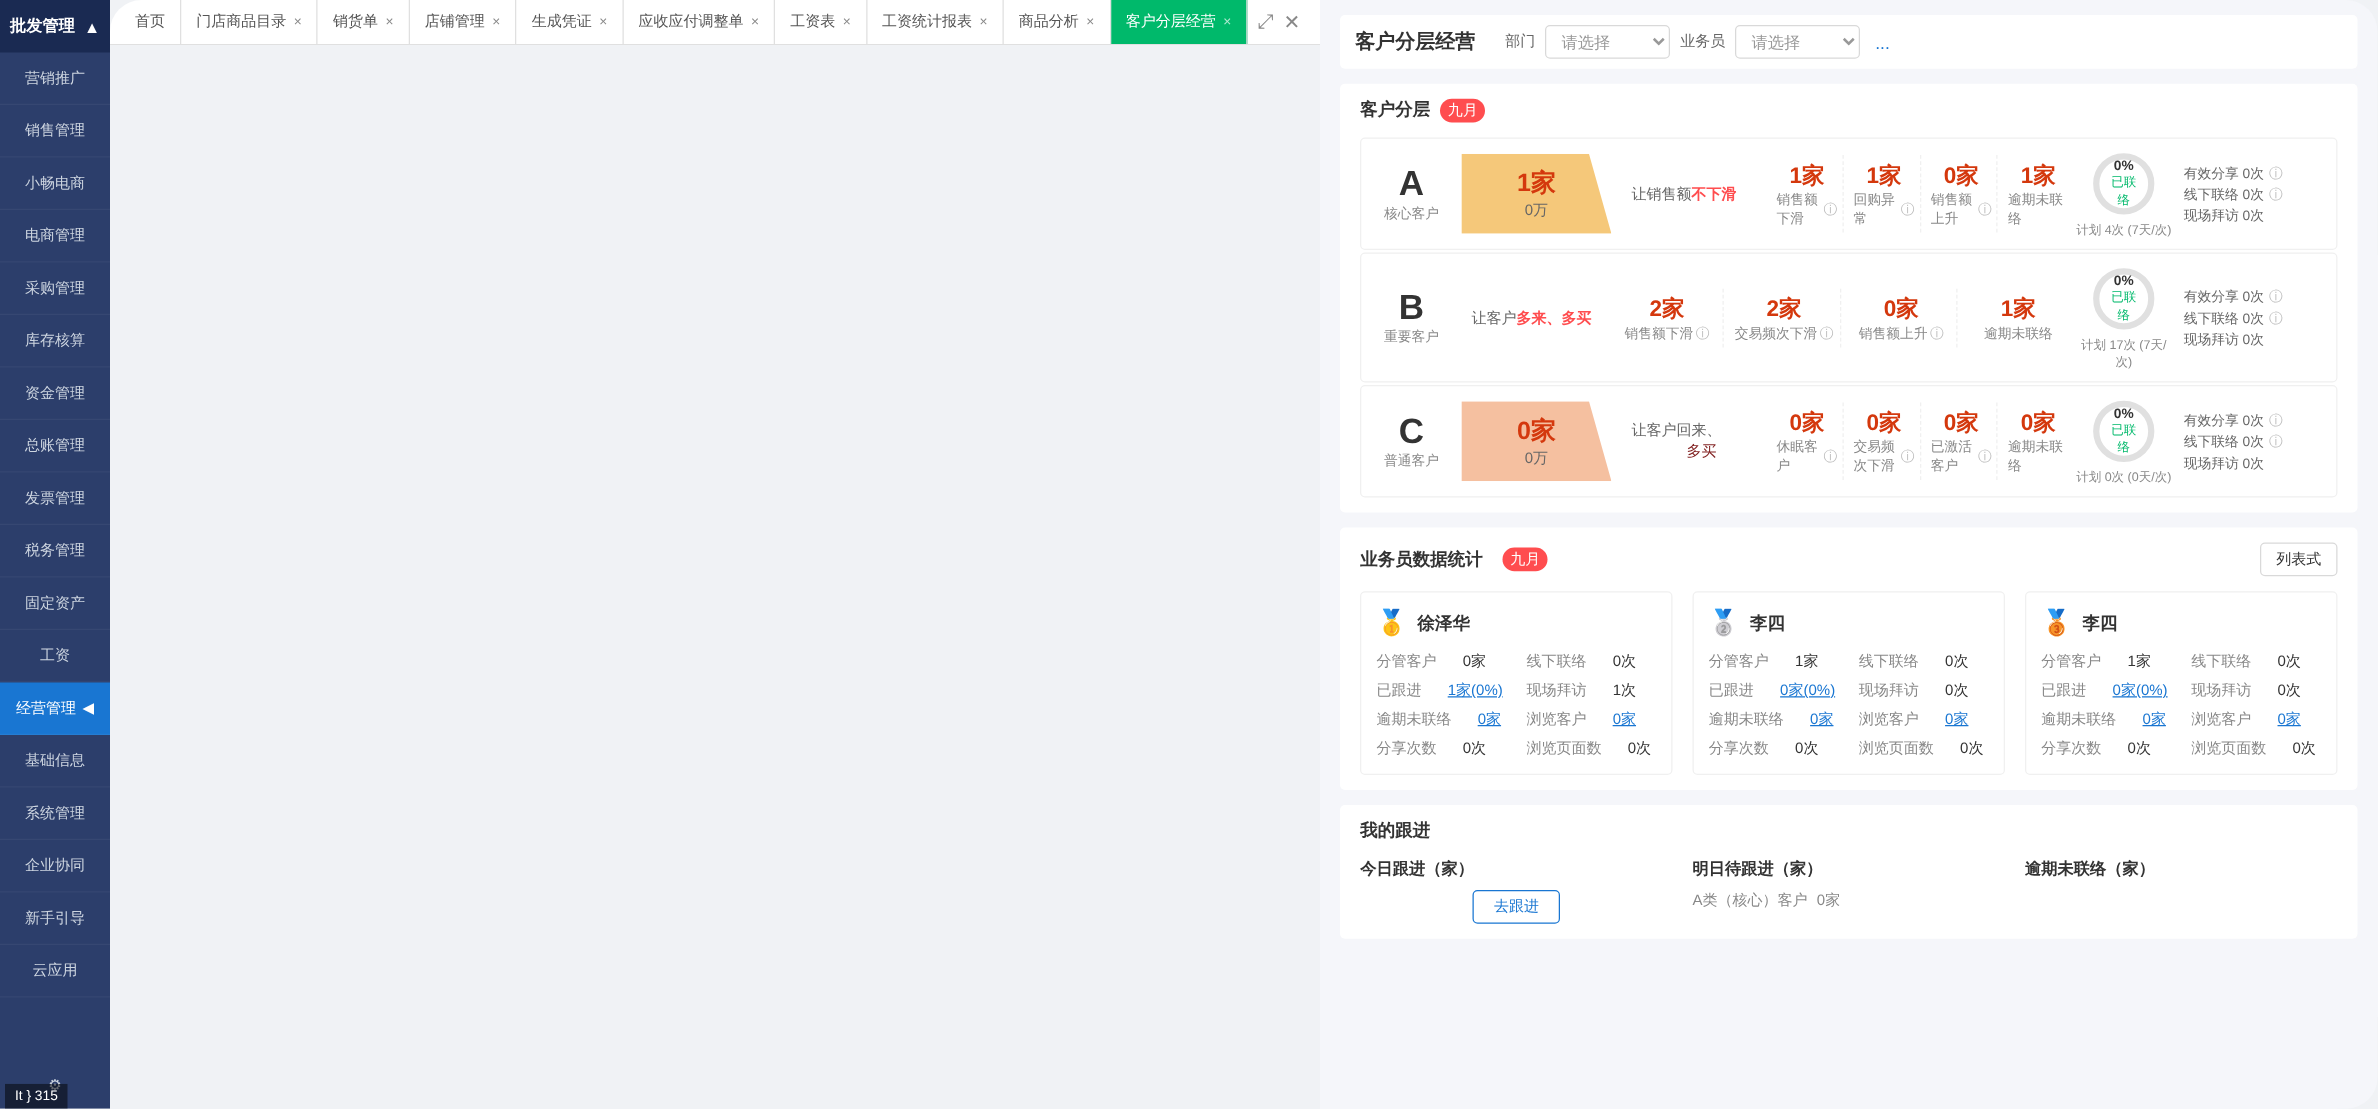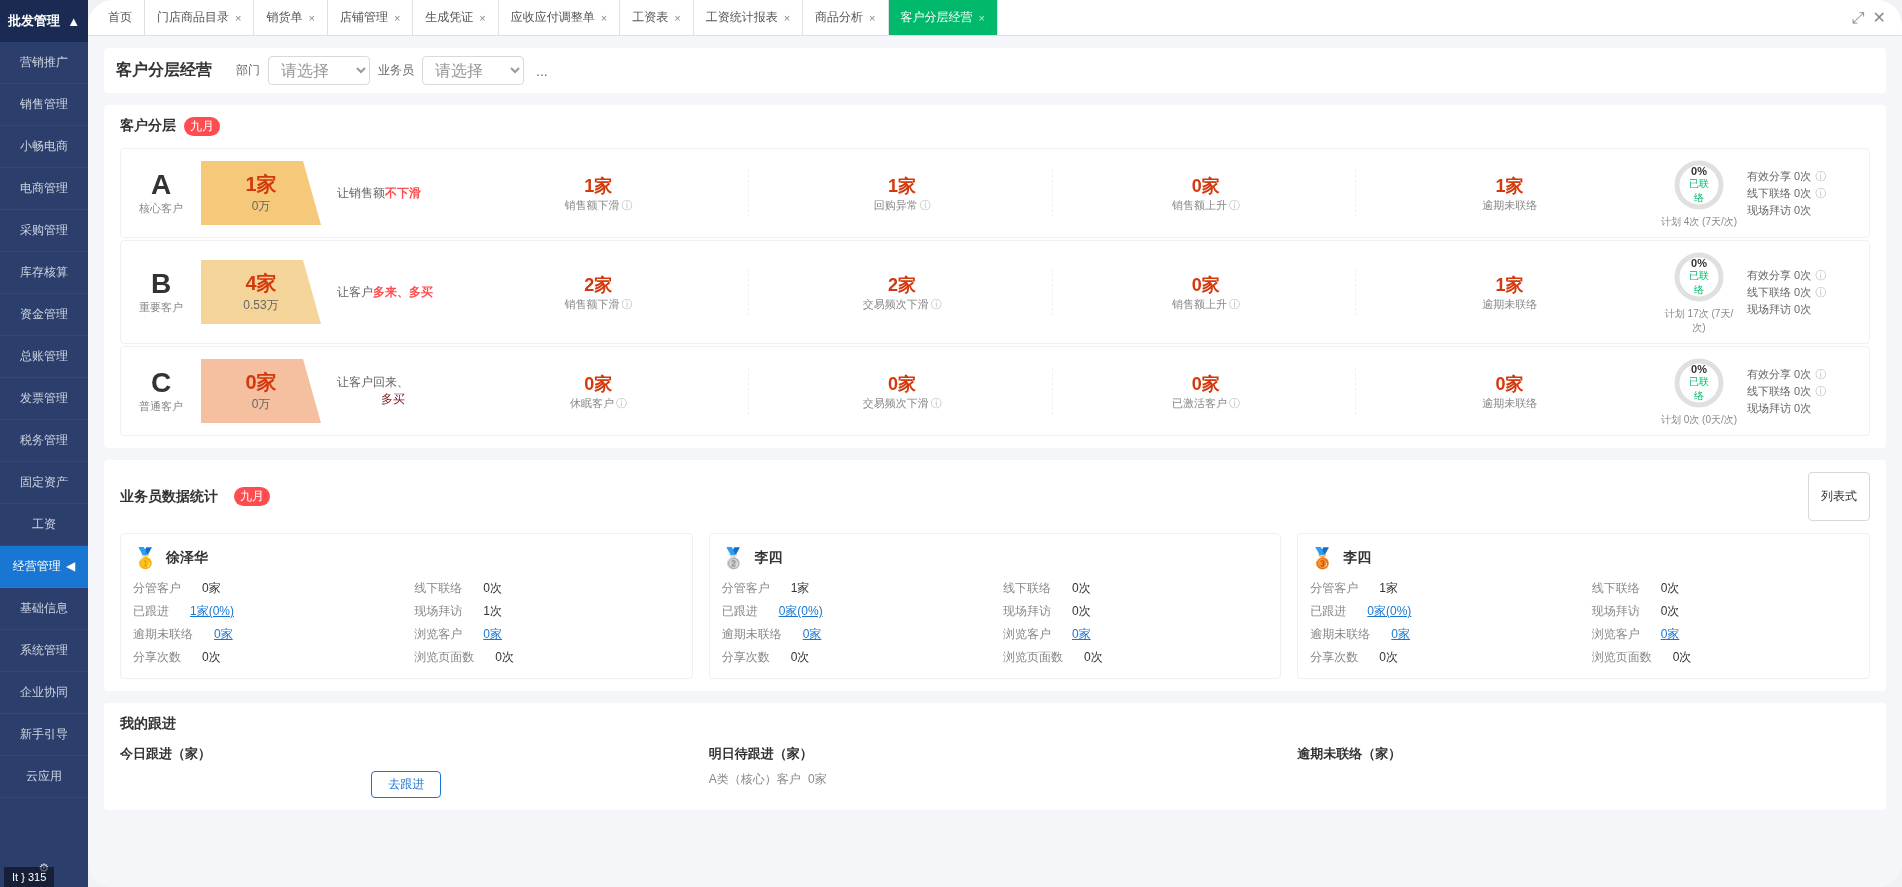--- a/index.html
+++ b/index.html
@@ -41,21 +41,20 @@
       padding: 12px 8px;
       text-align: center;
       color: #cdd5e0;
       cursor: pointer;
     }
 
     
     .main-area {
       flex: 1;
       display: flex;
-      flex-direction: column;
       overflow: hidden;
       border-radius: 25px;
     }
 
     
     .tab-bar {
       background: #fff;
       border-bottom: 1px solid #e0e0e0;
       display: flex;
       align-items: center;
@@ -125,21 +124,21 @@
       gap: 8px;
     }
     .filter-label {
       font-size: 12px;
       color: #666;
     }
     .filter-select {
       border: 1px solid #d9d9d9;
       border-radius: 4px;
       padding: 4px 24px 4px 8px;
-      font-size: 16px;
+      font-size: 13px;
       color: #999;
       background: #fff;
       cursor: pointer;
       min-width: 100px;
     }
     .more-btn {
       color: #1976d2;
       font-size: 14px;
       cursor: pointer;
       padding: 0 4px;
@@ -341,21 +340,21 @@
     .staff-header {
       display: flex;
       align-items: center;
       justify-content: space-between;
       margin-bottom: 12px;
     }
     .list-btn {
       border: 1px solid #d9d9d9;
       background: #fff;
       color: #333;
-      padding: 15px 12px;
+      padding: 4px 12px;
       border-radius: 4px;
       cursor: pointer;
       font-size: 12px;
     }
     .staff-grid {
       display: grid;
       grid-template-columns: 1fr 1fr 1fr;
       gap: 16px;
     }
     .staff-card {
@@ -652,26 +651,20 @@
             <div class="right-stat-item">
               <span>现场拜访 0次</span>
             </div>
           </div>
         </div>
 
         <div class="tier-row">
           <div class="tier-label">
             <div class="tier-letter">B</div>
             <div class="tier-name">重要客户</div>
-          </div>
-          <div class="tier-shape">
-            <div class="tier-shape-inner tier-shape-b">
-              <div class="tier-count">4家</div>
-              <div class="tier-amount">0.53万</div>
-            </div>
           </div>
           <div class="tier-suggestion">
             让客户<span style="color:#ff4d4f;font-weight:bold;">多来、多买</span>
           </div>
           <div class="tier-stats">
             <div class="stat-box">
               <div class="stat-count">2家</div>
               <div class="stat-label">
                 <span>销售额下滑</span>
                 <span class="info-icon">ⓘ</span>

